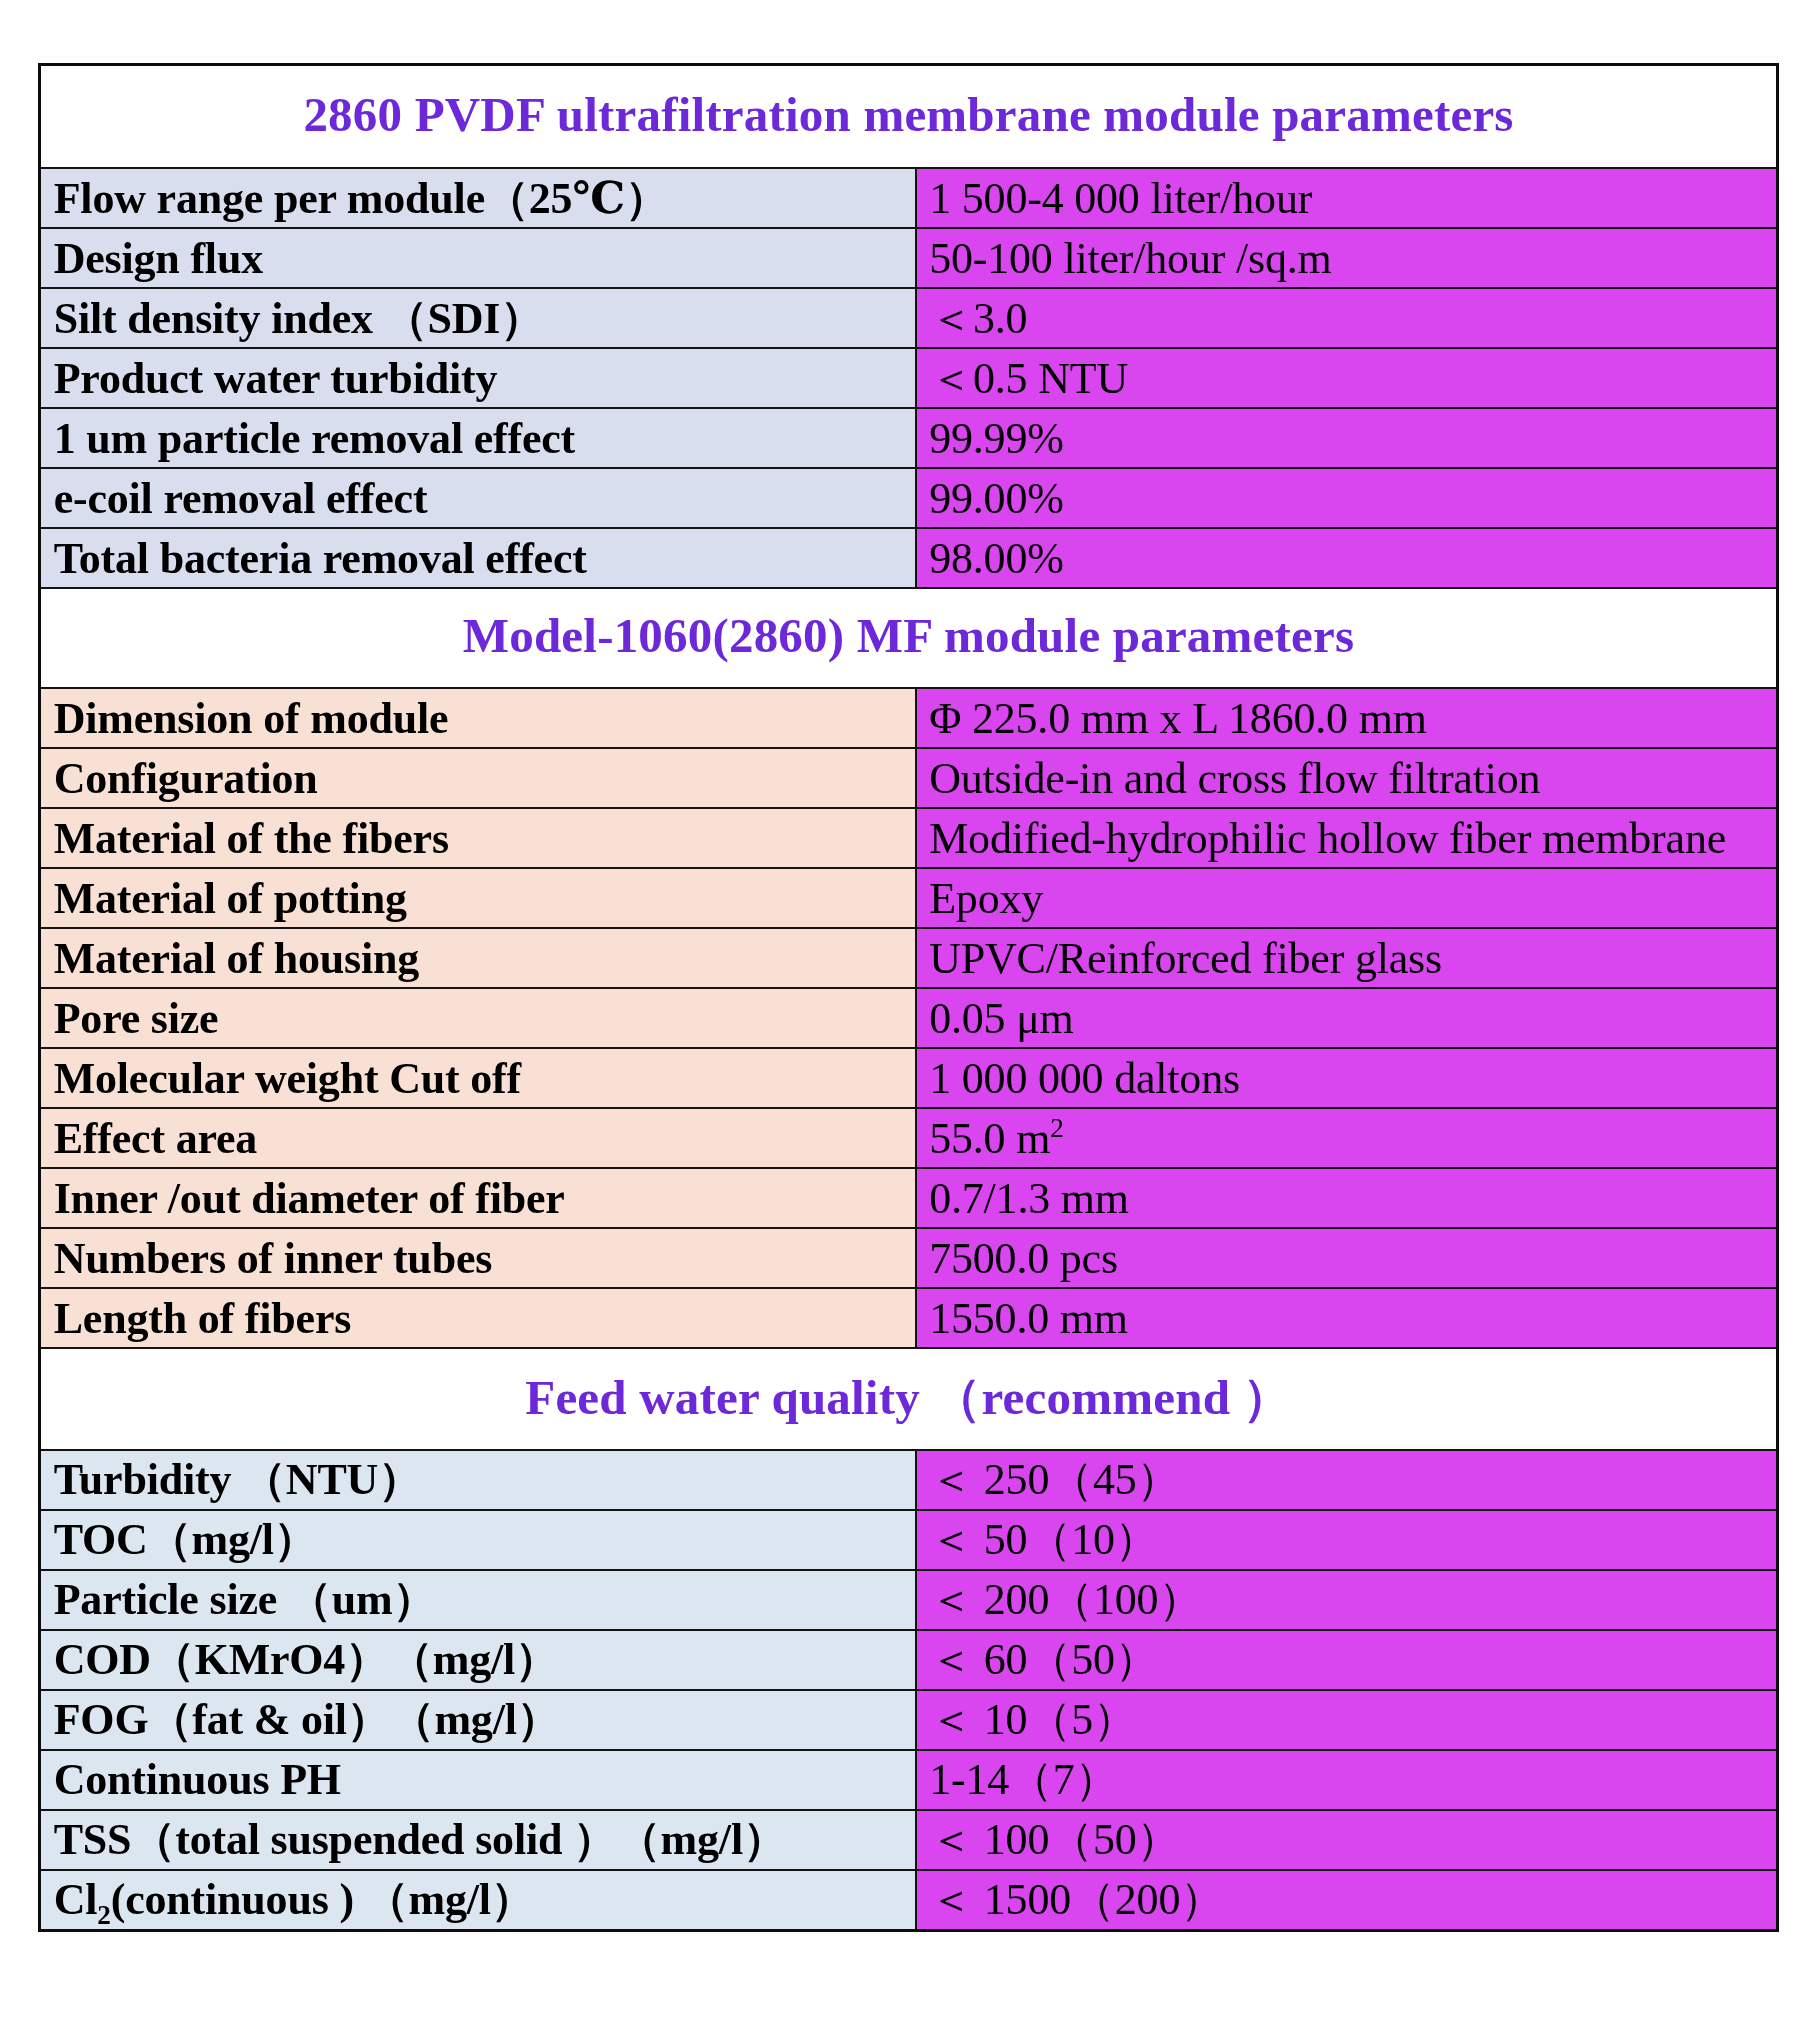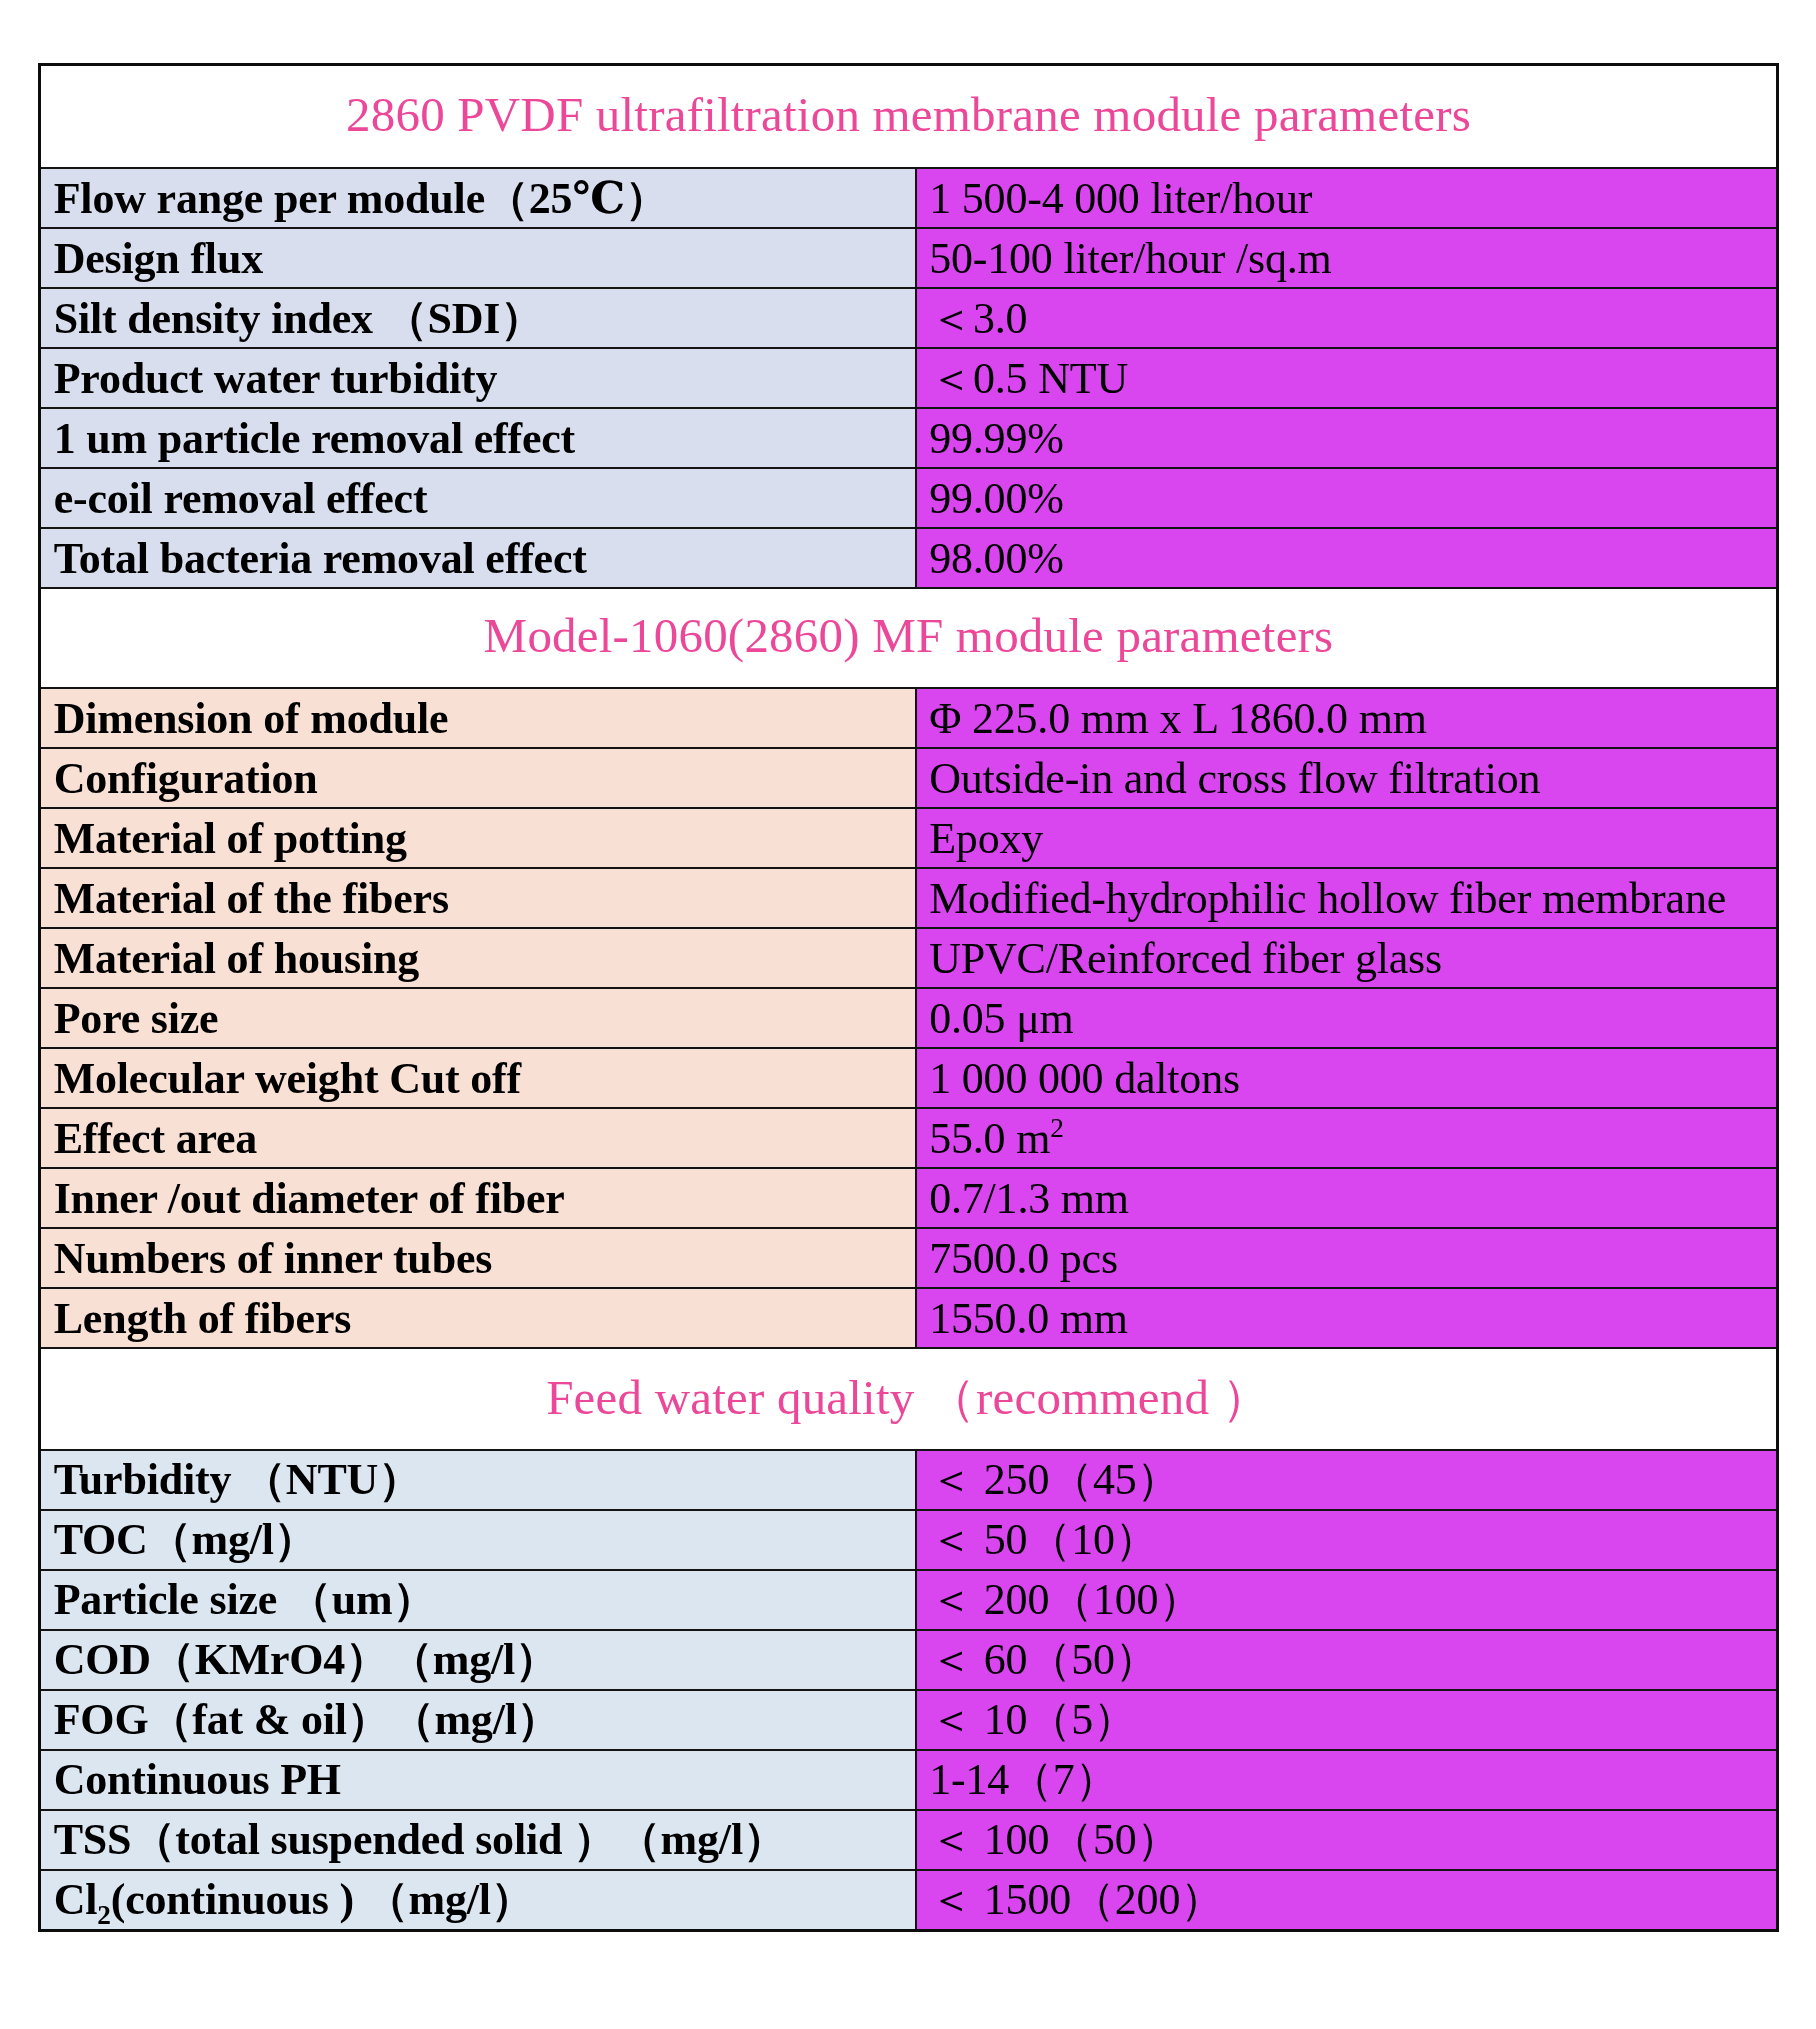--- a/index.html
+++ b/index.html
@@ -41,26 +41,26 @@
     line-height: 1.04;
     color: #000000;
     letter-spacing: -0.2px;
     white-space: nowrap;
     overflow: visible;
   }
 
   
   tr.section-row td.section-title {
     text-align: center;
-    font-weight: normal;
+    font-weight: bold;
     font-size: 49px;
     letter-spacing: 0.2px;
     padding: 16.3px 9px 20px;
     background: #ffffff;
-    color: #ec4899;
+    color: #6d28d9;
   }
   tr.section-row.first td.section-title { padding: 23.5px 9px 27px; }
   tr.section-row.second td.section-title { padding: 22px 9px 25px; margin-top: 24px; }
   tr.section-row.third td.section-title { padding: 23.5px 9px 25px; }
 
   
   td.label {
     font-weight: bold;
     height: 58px;
   }
@@ -126,26 +126,26 @@
         </tr>
         <tr class="sec-mf">
           <td class="label">Dimension of module</td>
           <td class="value">Φ 225.0 mm    x    L 1860.0 mm</td>
         </tr>
         <tr class="sec-mf">
           <td class="label">Configuration</td>
           <td class="value">Outside-in and cross flow filtration</td>
         </tr>
         <tr class="sec-mf">
+          <td class="label">Material of the fibers</td>
+          <td class="value">Modified-hydrophilic hollow fiber membrane</td>
+        </tr>
+        <tr class="sec-mf">
           <td class="label">Material of potting</td>
           <td class="value">Epoxy</td>
-        </tr>
-        <tr class="sec-mf">
-          <td class="label">Material of the fibers</td>
-          <td class="value">Modified-hydrophilic hollow fiber membrane</td>
         </tr>
         <tr class="sec-mf">
           <td class="label">Material of housing</td>
           <td class="value">UPVC/Reinforced fiber glass</td>
         </tr>
         <tr class="sec-mf">
           <td class="label">Pore size</td>
           <td class="value">0.05 μm</td>
         </tr>
         <tr class="sec-mf">

